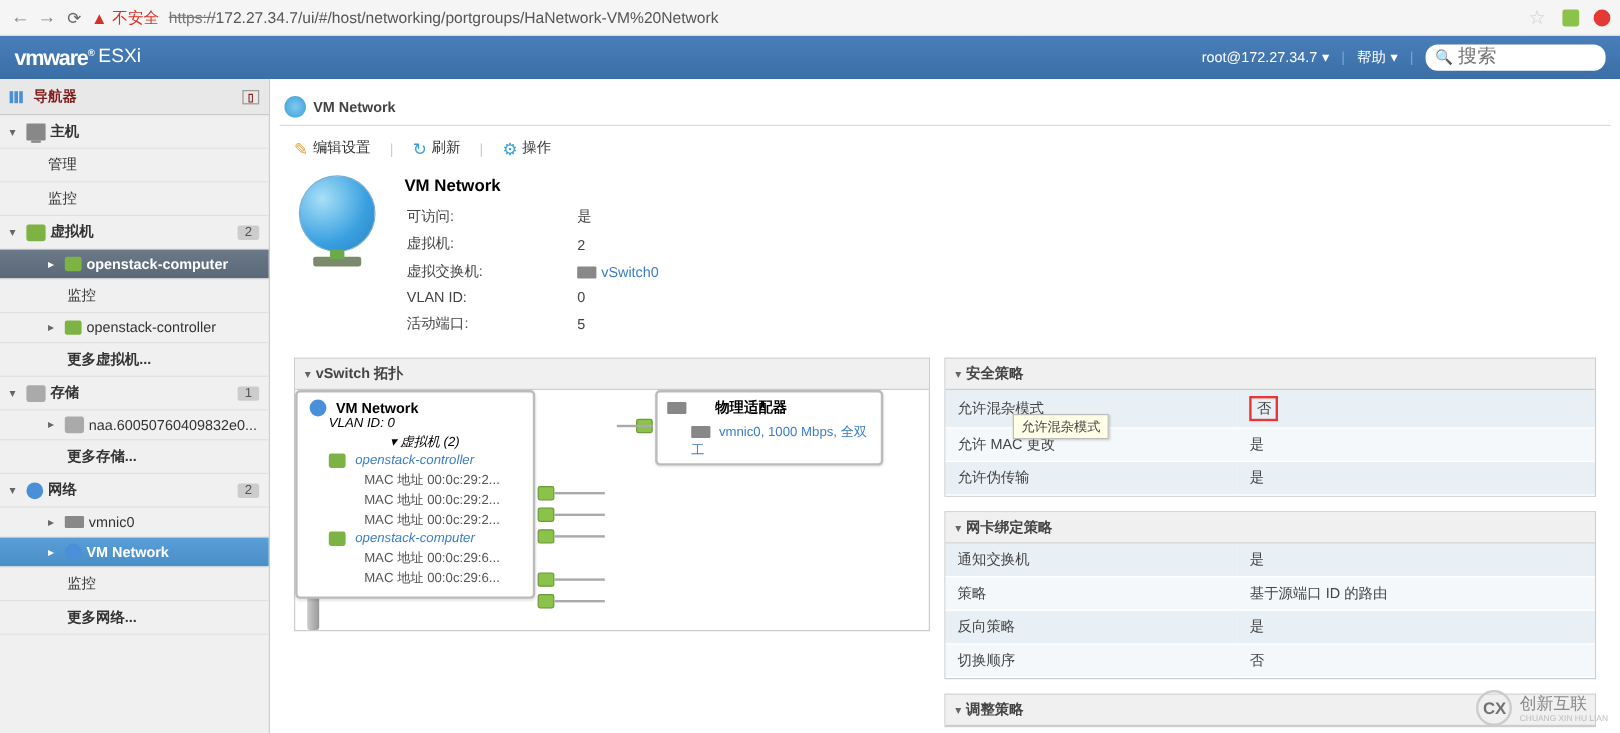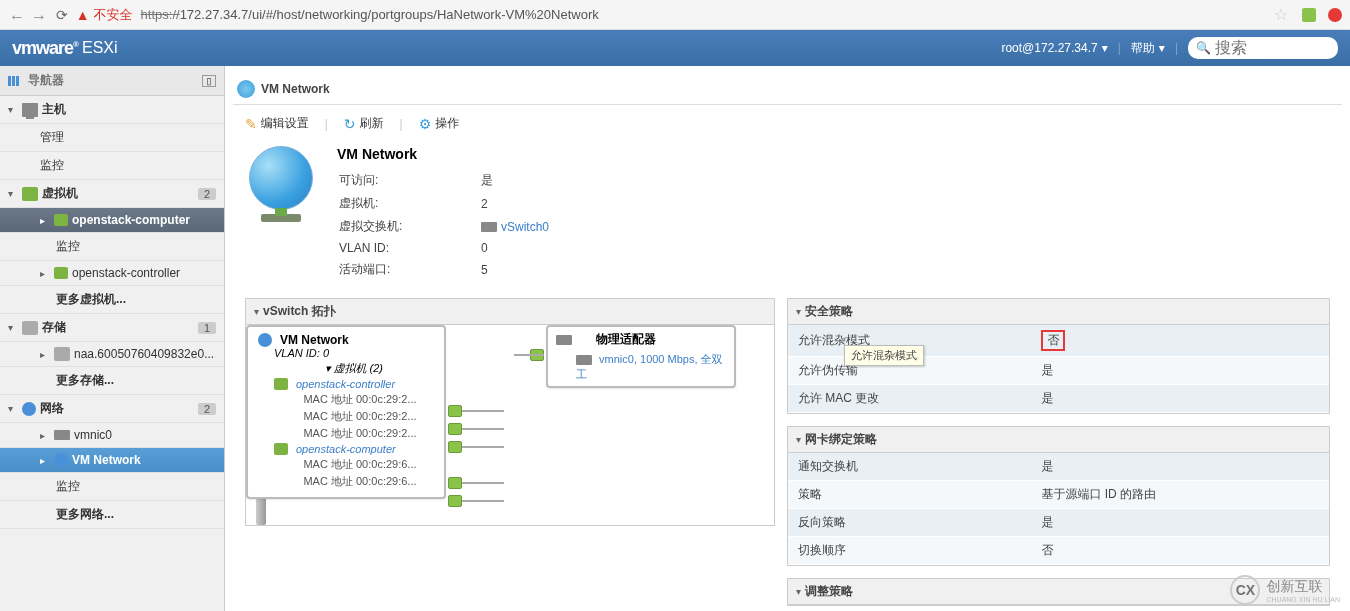--- a/index.html
+++ b/index.html
@@ -28,21 +28,21 @@
 .sep { color: #7aa5d0; }
 .search-box { background: #fff; border-radius: 10px; padding: 2px 8px; display: flex; align-items: center; gap: 4px; width: 150px; }
 .search-box input { border: none; outline: none; font-size: 16px; width: 110px; }
 .mag { color: #666; font-size: 12px; }
 
 
 .main { display: flex; height: calc(611px - 30px - 36px); }
 
 
 .sidebar { width: 225px; background: #f0f0f0; border-right: 1px solid #ccc; display: flex; flex-direction: column; }
-.nav-title { background: #e8e8e8; padding: 6px 8px; border-bottom: 1px solid #ccc; display: flex; align-items: center; font-weight: bold; color: #737373; }
+.nav-title { background: #e8e8e8; padding: 6px 8px; border-bottom: 1px solid #ccc; display: flex; align-items: center; font-weight: bold; color: #7f1d1d; }
 .nav-title .collapse { margin-left: auto; width: 14px; height: 12px; border: 1px solid #999; font-size: 9px; text-align: center; line-height: 10px; }
 .nav-title-icon { width: 14px; height: 10px; margin-right: 6px; display: inline-flex; }
 .nav-title-icon span { width: 3px; background: #4a90d9; margin-right: 1px; }
 .tree { flex: 1; overflow: auto; }
 .tree-item { padding: 5px 8px; display: flex; align-items: center; color: #333; cursor: pointer; border-bottom: 1px solid #e0e0e0; }
 .tree-item.sub { padding-left: 40px; }
 .tree-item.sub2 { padding-left: 56px; }
 .tree-item.selected { background: linear-gradient(#5a9ed8, #4a8ec8); color: #fff; }
 .tree-item.selected-dark { background: linear-gradient(#6a7888, #5a6878); color: #fff; }
 .expander { width: 12px; color: #666; font-size: 10px; margin-right: 2px; }
@@ -367,25 +367,25 @@
             <span class="exp">▾</span>
             <b>安全策略</b>
           </div>
           <table class="kv-table">
             <tbody>
                 <tr>
                   <td>允许混杂模式</td>
                   <td><span class="red-box">否</span></td>
                 </tr>
             <tr>
+                  <td>允许 MAC 更改</td>
+                  <td>是</td>
+                </tr>
+            <tr>
                   <td>允许伪传输</td>
-                  <td>是</td>
-                </tr>
-            <tr>
-                  <td>允许 MAC 更改</td>
                   <td>是</td>
                 </tr>
           </tbody>
             </table>
           <div class="tooltip" style="left:56px; top:46px">允许混杂模式</div>
         </div>
 
         <div class="panel">
           <div class="panel-head">
             <span class="exp">▾</span>

